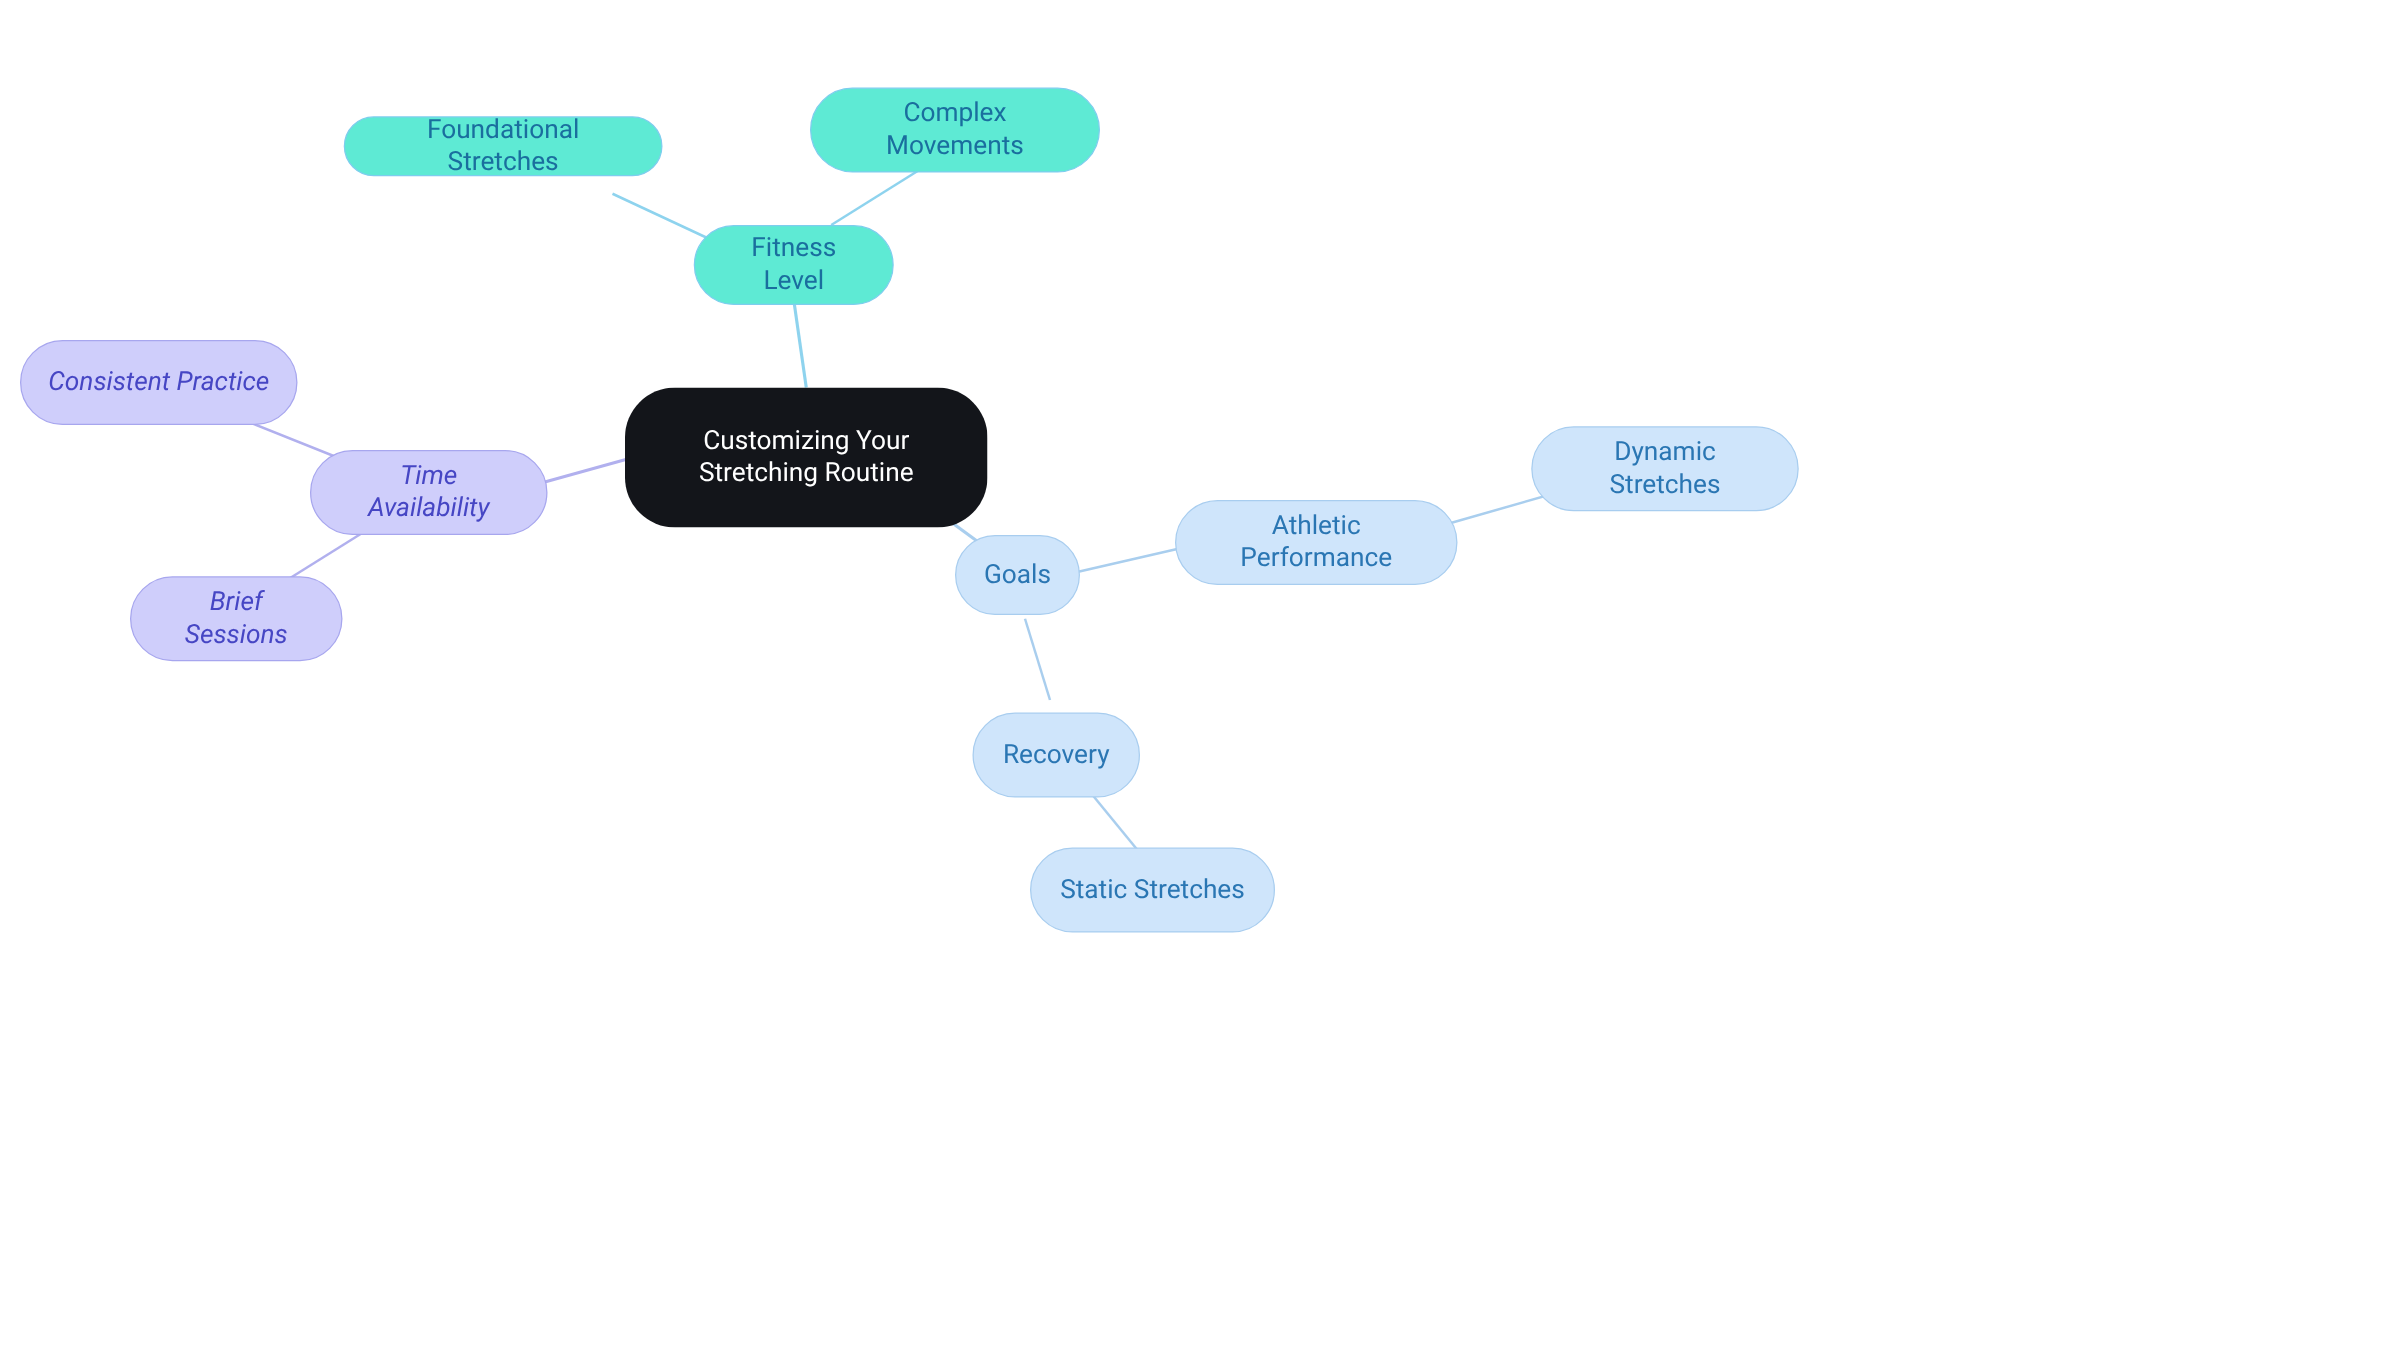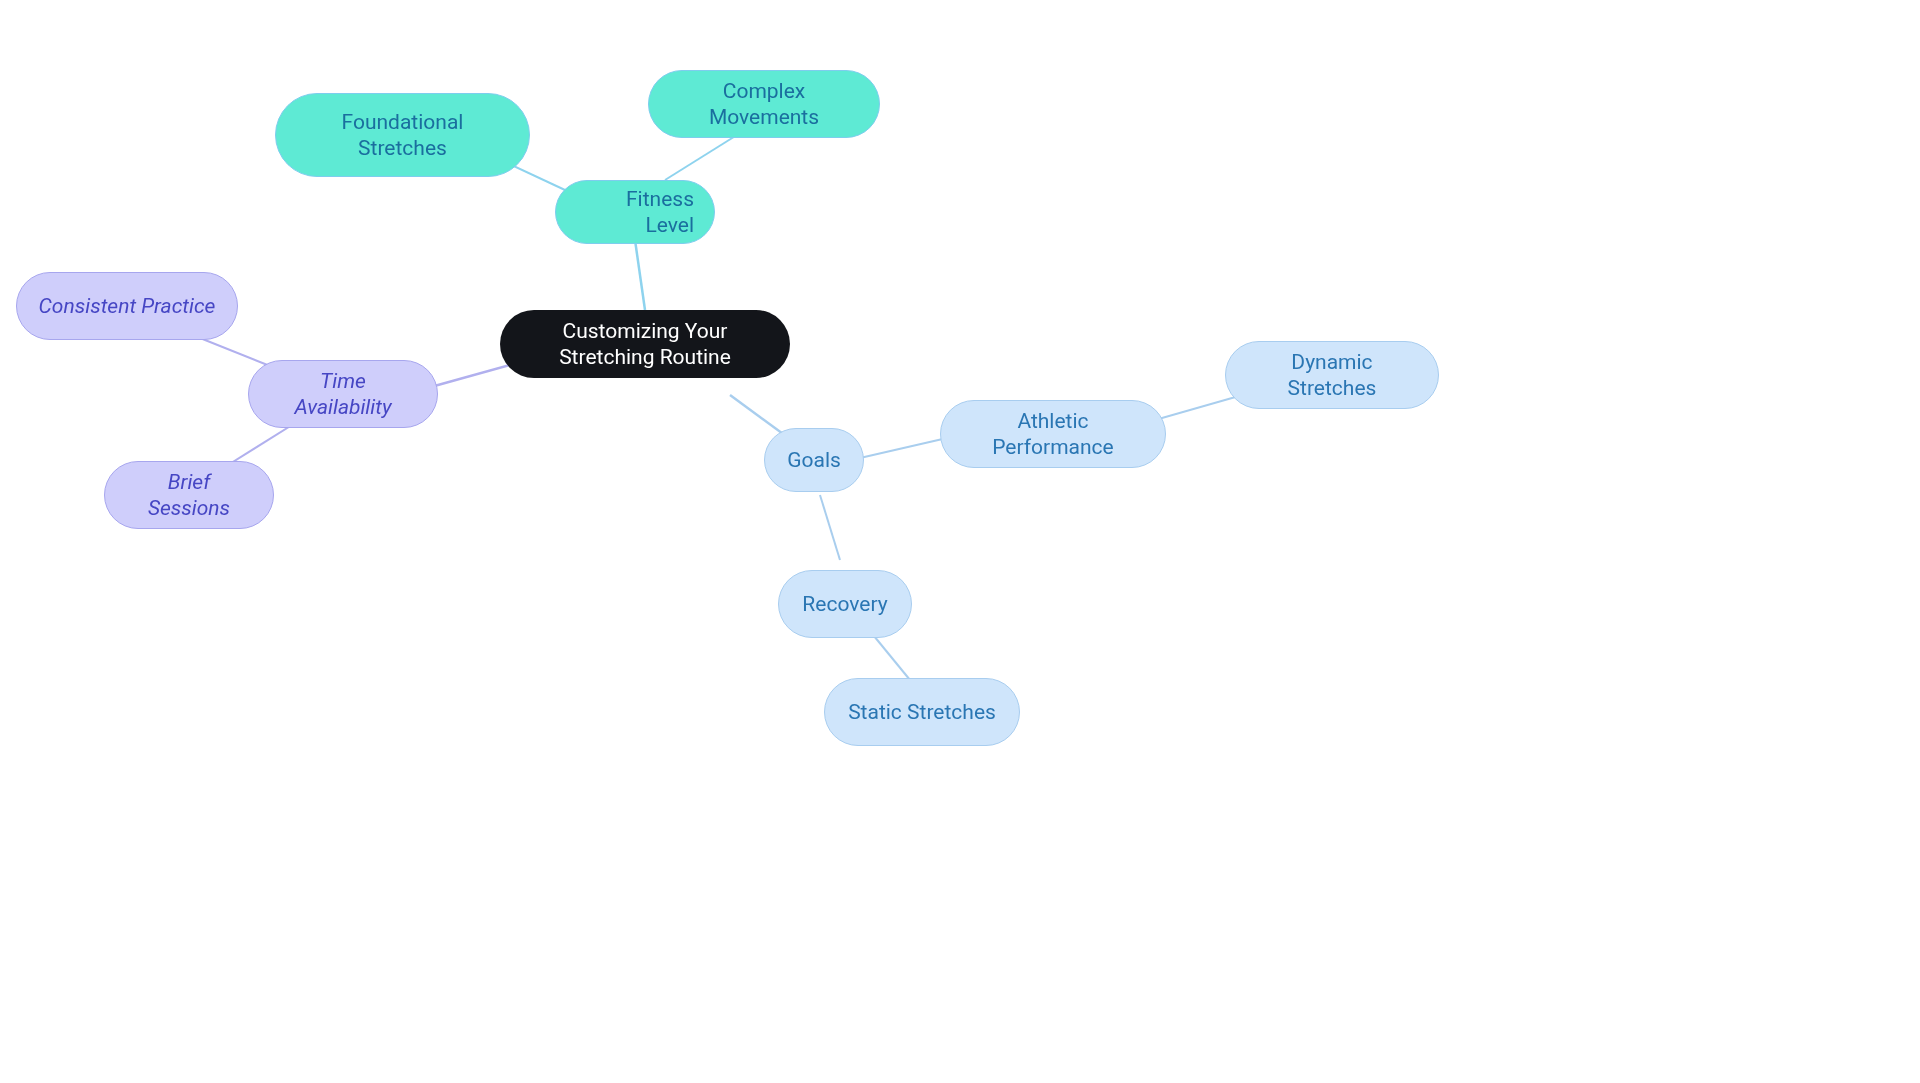--- a/index.html
+++ b/index.html
@@ -30,21 +30,21 @@
     padding: 0 20px;
     border-radius: 999px;
     border: 1.5px solid transparent;
   }
   .node.center {
     background: #13151a;
     color: #ffffff;
     border-radius: 40px;
     font-size: 21px;
     width: 290px;
-    height: 68px;
+    height: 112px;
   }
   .node.cyan {
     background: #5eead4;
     color: #1a6e9e;
     border-color: #7ecdee;
   }
   .node.blue {
     background: #cfe5fb;
     color: #2a76b3;
     border-color: #a8cdef;
@@ -82,24 +82,24 @@
 
   <line x1="280" y1="370" x2="180" y2="330" stroke="#b1b0ee" stroke-width="2"></line>
 
   <line x1="300" y1="420" x2="220" y2="470" stroke="#b1b0ee" stroke-width="2"></line>
 </svg>
 
 <div class="node center" style="left:500px; top:310px;">
   <span>Customizing Your Stretching Routine</span>
 </div>
 
-<div class="node cyan" style="left:555px; top:180px; width:160px; height:64px;text-align:right;">
+<div class="node cyan" style="left:555px; top:180px; width:160px; height:64px;">
   <span>Fitness Level</span>
 </div>
-<div class="node cyan" style="left:275px; top:93px; width:255px; height:84px;">
+<div class="node cyan" style="left:275px; top:93px; width:255px; height:48px;">
   <span>Foundational Stretches</span>
 </div>
 <div class="node cyan" style="left:648px; top:70px; width:232px; height:68px;">
   <span>Complex Movements</span>
 </div>
 
 <div class="node blue" style="left:764px; top:428px; width:100px; height:64px;">
   <span>Goals</span>
 </div>
 <div class="node blue" style="left:940px; top:400px; width:226px; height:68px;">

